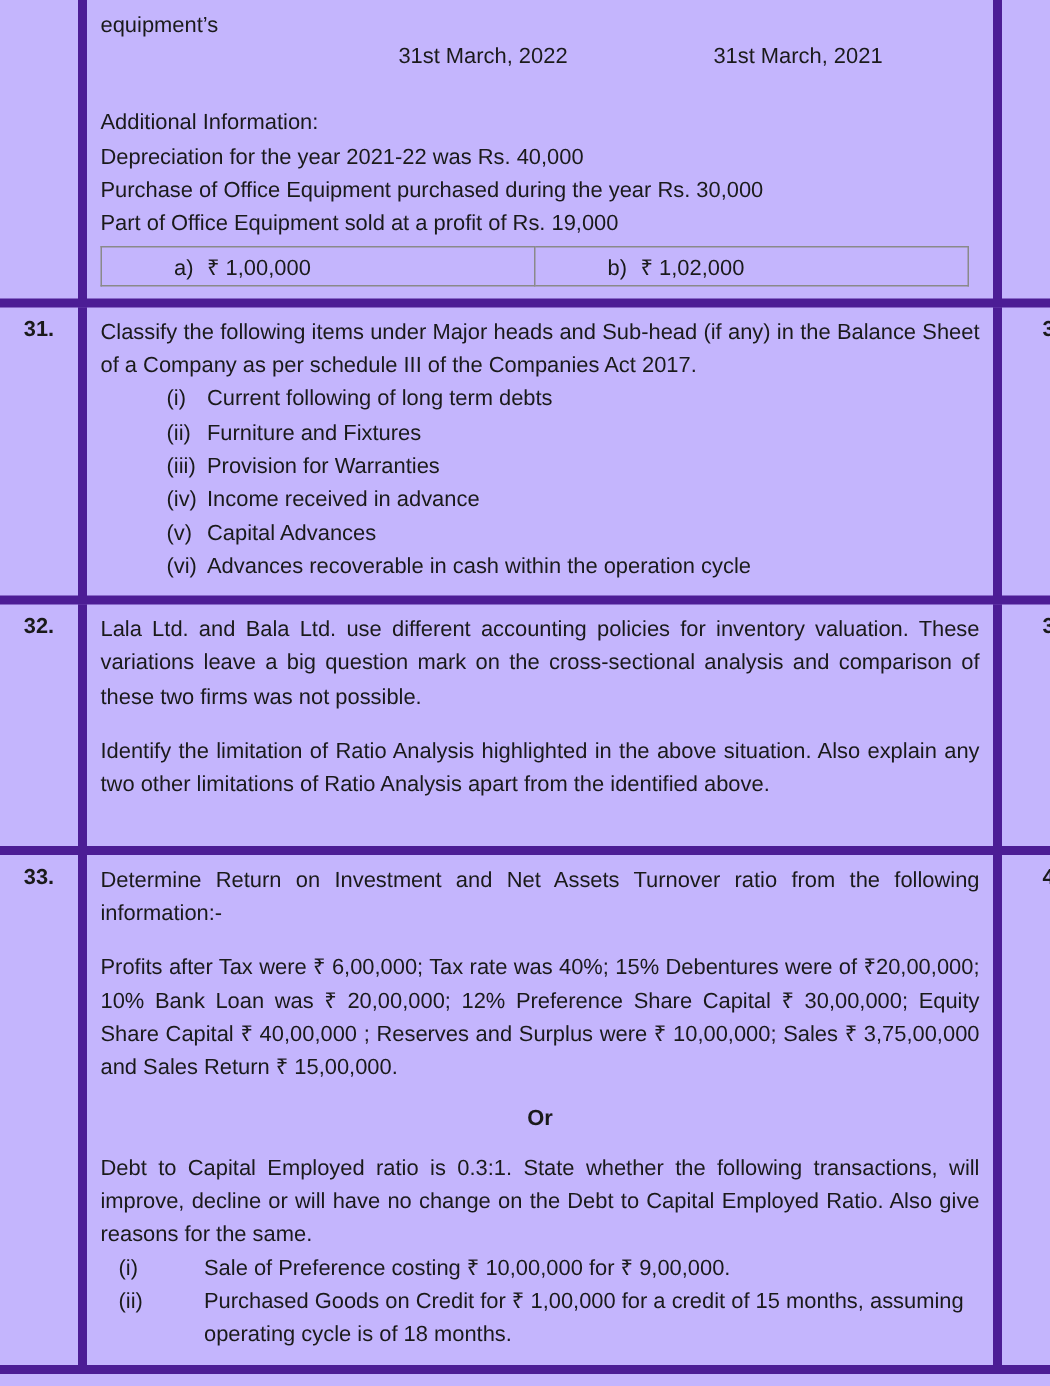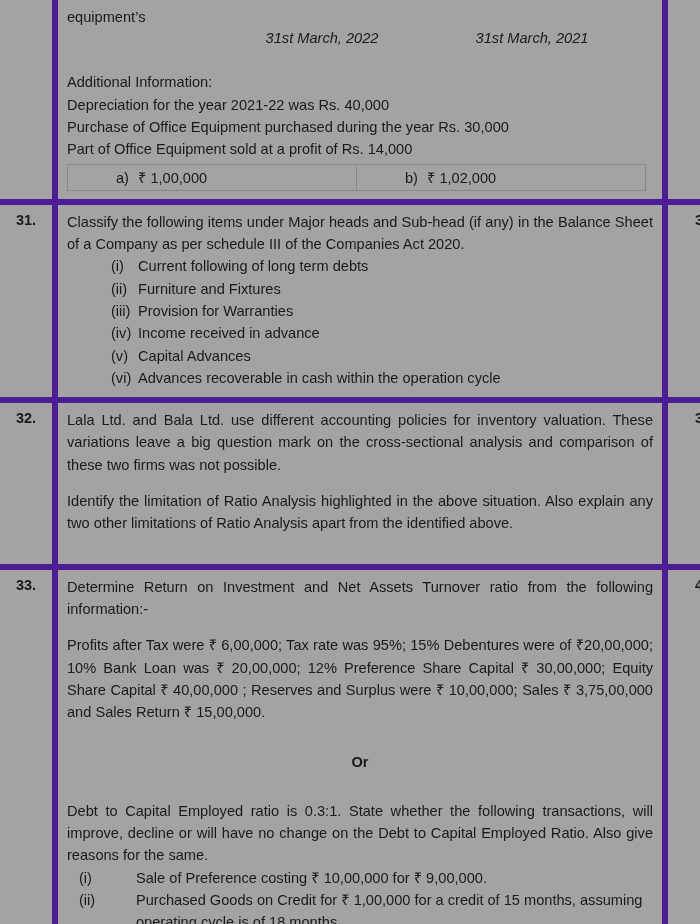--- a/index.html
+++ b/index.html
@@ -9,21 +9,21 @@
   }
   body {
     font-family: "Liberation Sans", sans-serif;
     color: #1a1a1a;
   }
   .page {
     position: relative;
     width: 700px;
     height: 924px;
     overflow: hidden;
-    background: #a3a3a3;
+    background: #c4b5fd;
     box-sizing: border-box;
   }
   
   .qtable {
     width: 700px;
     border-collapse: collapse;
     table-layout: fixed;
   }
   .qtable td {
     vertical-align: top;
@@ -67,21 +67,21 @@
   .spacer-line {
     height: 14px;
   }
   .spacer-small {
     height: 7px;
   }
   .center-bold {
     text-align: center;
     font-weight: bold;
     font-size: 14.6px;
-    margin: 16px;
+    margin: 0;
   }
 
   
   .fig-table {
     border-collapse: collapse;
     font-size: 14.6px;
     line-height: 1.5;
     margin: 0;
   }
   .fig-table td {
@@ -89,21 +89,20 @@
     padding: 0 0 0 0;
     white-space: nowrap;
   }
   .fig-label {
     width: 150px;
     text-align: left;
   }
   .fig-col {
     width: 210px;
     text-align: center;
-    font-style: italic;
   }
 
   
   .opts {
     border-collapse: collapse;
     table-layout: fixed;
     width: 576px;
     margin-top: 3px;
     font-size: 14.6px;
   }
@@ -178,21 +177,21 @@
               </tr>
             </tbody>
           </table>
 
           <div class="spacer-line"></div>
           <div class="spacer-small"></div>
 
           <p class="body-text nojustify">Additional Information:</p>
           <p class="body-text nojustify">Depreciation for the year 2021-22 was Rs. 40,000</p>
           <p class="body-text nojustify">Purchase of Office Equipment purchased during the year Rs. 30,000</p>
-          <p class="body-text nojustify">Part of Office Equipment sold at a profit of Rs. 14,000</p>
+          <p class="body-text nojustify">Part of Office Equipment sold at a profit of Rs. 19,000</p>
 
           <table class="opts">
             <tbody>
               <tr>
                 <td class="opt-cell">
                   <span class="opt-inner">
                     <span class="opt-mark">a)</span><span>₹ 1,00,000</span>
                   </span>
                 </td>
                 <td class="opt-cell">
@@ -204,21 +203,21 @@
             </tbody>
           </table>
 
         </td>
         <td class="col-marks"></td>
       </tr>
 
       <tr>
         <td class="col-no">31.</td>
         <td class="col-body">
-          <p class="body-text">Classify the following items under Major heads and Sub-head (if any) in the Balance Sheet of a Company as per schedule III of the Companies Act 2020.</p>
+          <p class="body-text">Classify the following items under Major heads and Sub-head (if any) in the Balance Sheet of a Company as per schedule III of the Companies Act 2017.</p>
           <ul class="rlist">
             <li>
               <span class="marker">(i)</span>
               <span class="itext">Current following of long term debts</span>
             </li>
             <li>
               <span class="marker">(ii)</span>
               <span class="itext">Furniture and Fixtures</span>
             </li>
             <li>
@@ -252,21 +251,21 @@
           <div class="spacer-small"></div>
         </td>
         <td class="col-marks">3</td>
       </tr>
 
       <tr>
         <td class="col-no">33.</td>
         <td class="col-body">
           <p class="body-text">Determine Return on Investment and Net Assets Turnover ratio from the following information:-</p>
           <div class="spacer-line"></div>
-          <p class="body-text">Profits after Tax were ₹ 6,00,000; Tax rate was 95%; 15% Debentures were of ₹20,00,000;  10% Bank Loan was ₹ 20,00,000; 12% Preference Share Capital ₹ 30,00,000; Equity Share Capital ₹ 40,00,000 ; Reserves and Surplus were ₹ 10,00,000; Sales ₹ 3,75,00,000 and Sales Return ₹ 15,00,000.</p>
+          <p class="body-text">Profits after Tax were ₹ 6,00,000; Tax rate was 40%; 15% Debentures were of ₹20,00,000;  10% Bank Loan was ₹ 20,00,000; 12% Preference Share Capital ₹ 30,00,000; Equity Share Capital ₹ 40,00,000 ; Reserves and Surplus were ₹ 10,00,000; Sales ₹ 3,75,00,000 and Sales Return ₹ 15,00,000.</p>
           <div class="spacer-line"></div>
           <p class="center-bold">Or</p>
           <div class="spacer-line"></div>
           <p class="body-text">Debt to Capital Employed ratio is 0.3:1. State whether the following transactions, will improve, decline or will have no change on the Debt to Capital Employed Ratio. Also give reasons for the same.</p>
           <ul class="rlist rlist-wide">
             <li>
               <span class="marker">(i)</span>
               <span class="itext">Sale of Preference costing ₹ 10,00,000 for ₹ 9,00,000.</span>
             </li>
             <li>

